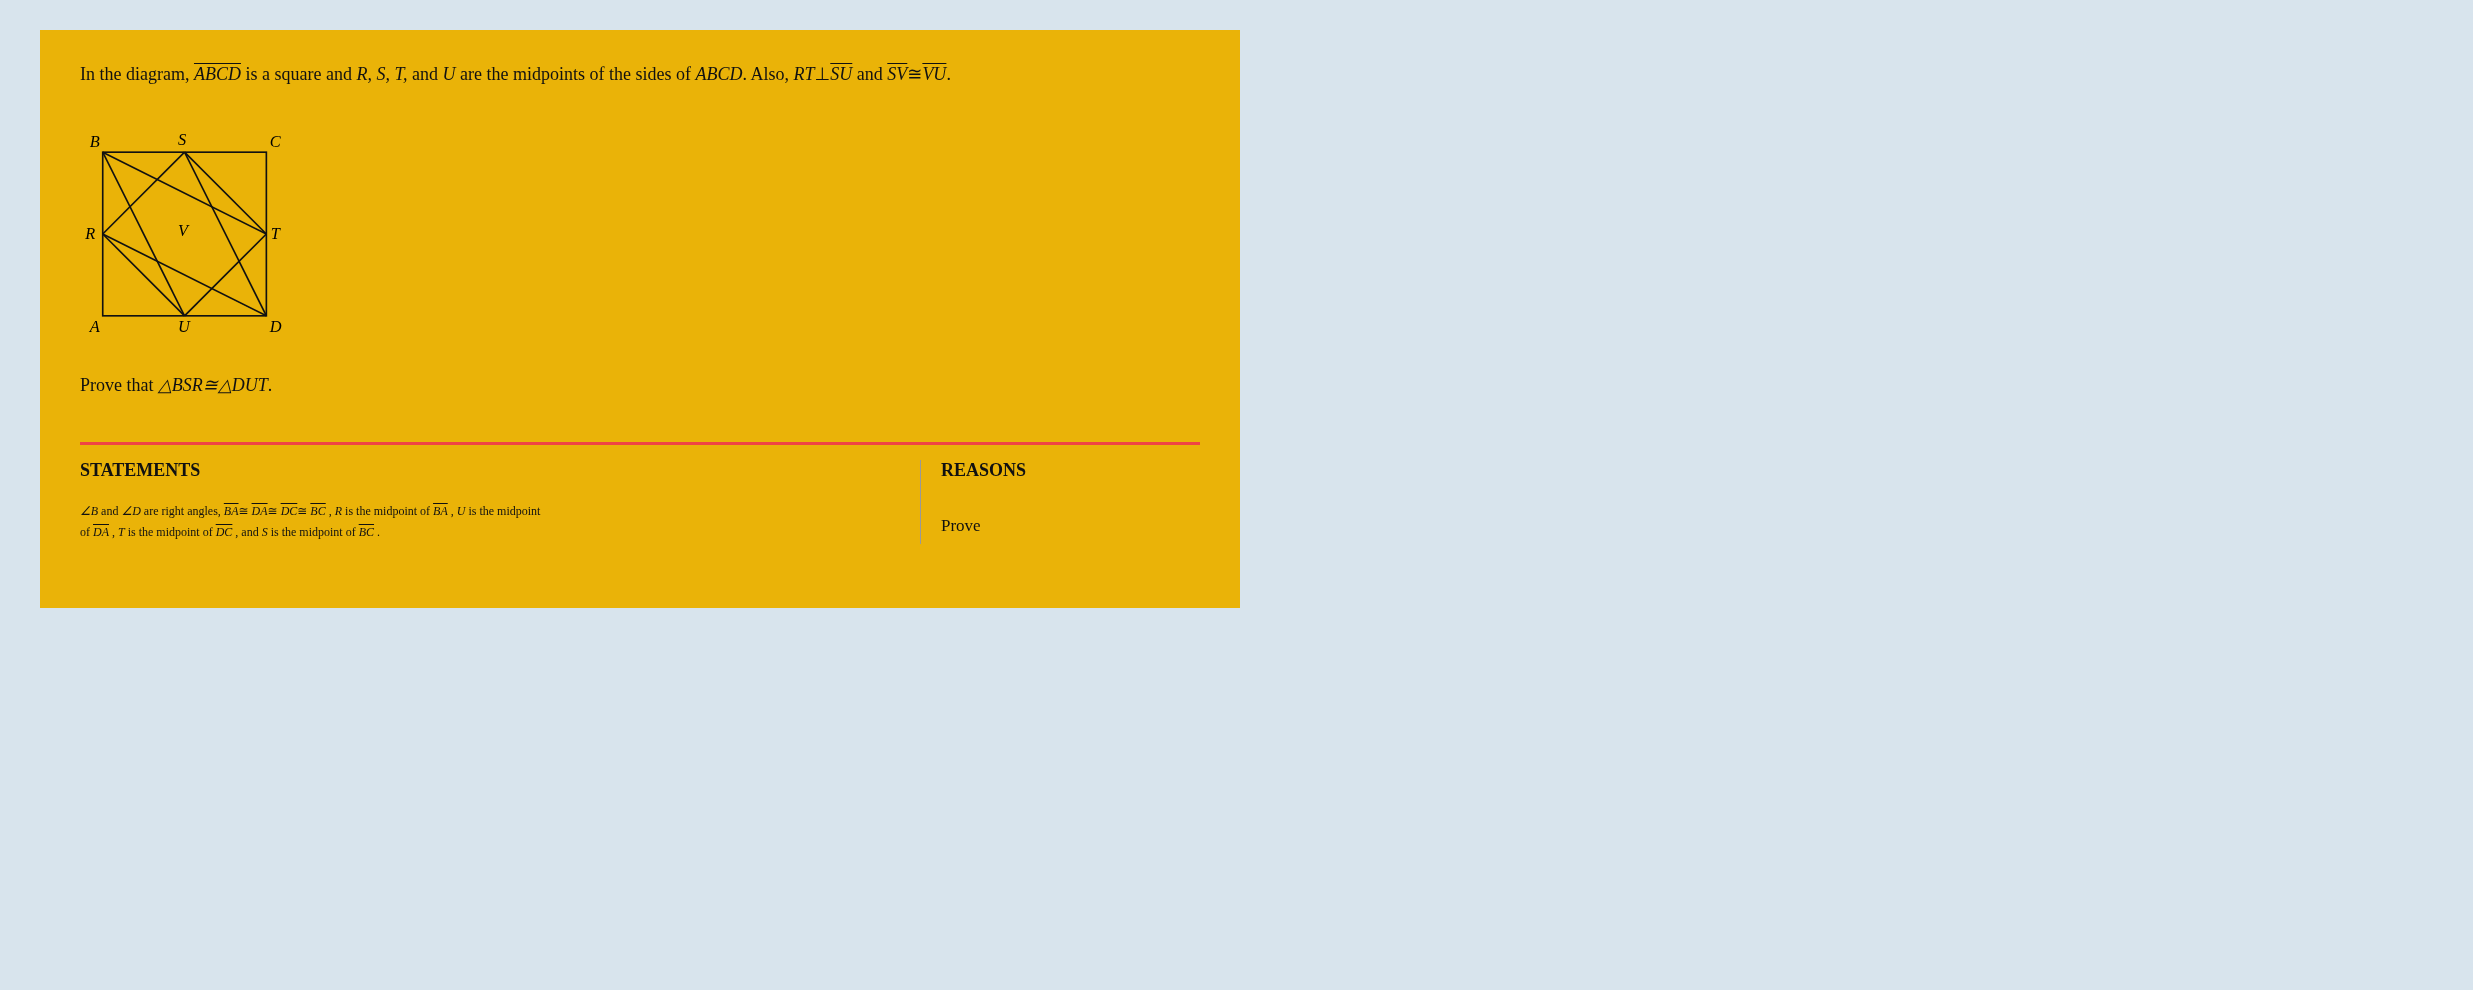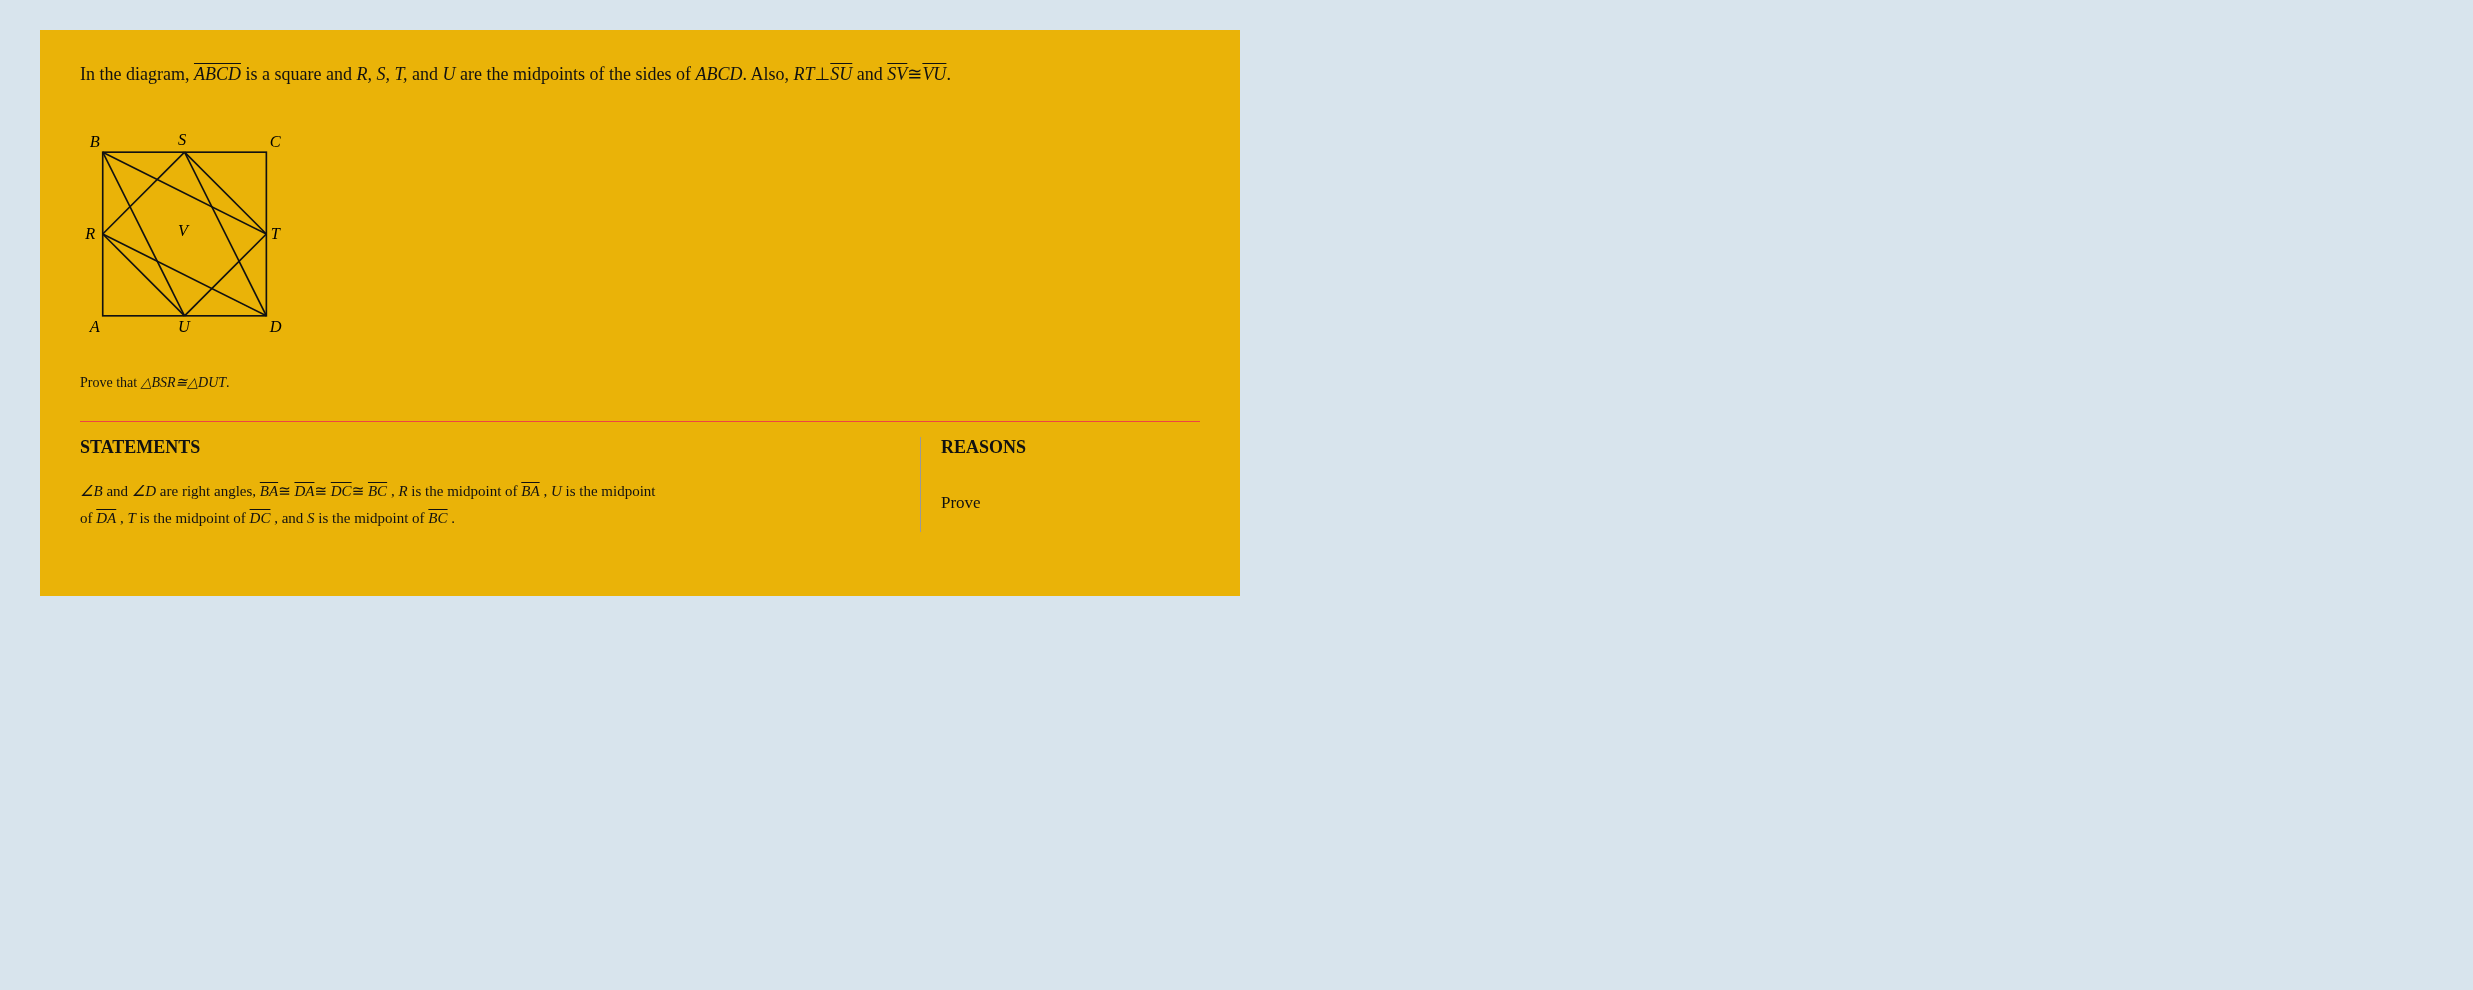--- a/index.html
+++ b/index.html
@@ -47,27 +47,27 @@
       flex-shrink: 0;
       margin-top: 5px;
     }
 
     .diagram svg {
       width: 220px;
       height: 240px;
     }
 
     .prove-text {
-      font-size: 14px;
-      margin-bottom: 30px;
+      font-size: 18px;
+      margin-bottom: 46px;
     }
 
     .two-column {
       display: flex;
-      border-top: 1px solid #ef4444;
+      border-top: 3px solid #ef4444;
       padding-top: 15px;
       margin-top: 2px;
     }
 
     .statements-col {
       flex: 1;
       padding-right: 40px;
     }
 
     .reasons-col {
@@ -76,21 +76,21 @@
       border-left: 1px solid #999;
     }
 
     .col-header {
       font-weight: bold;
       font-size: 18px;
       margin-bottom: 20px;
     }
 
     .statement-text {
-      font-size: 15px;
+      font-size: 12px;
       line-height: 1.8;
     }
 
     .reason-text {
       font-size: 17px;
       margin-top: 35px;
     }
   </style>
 </head>
 <body>

